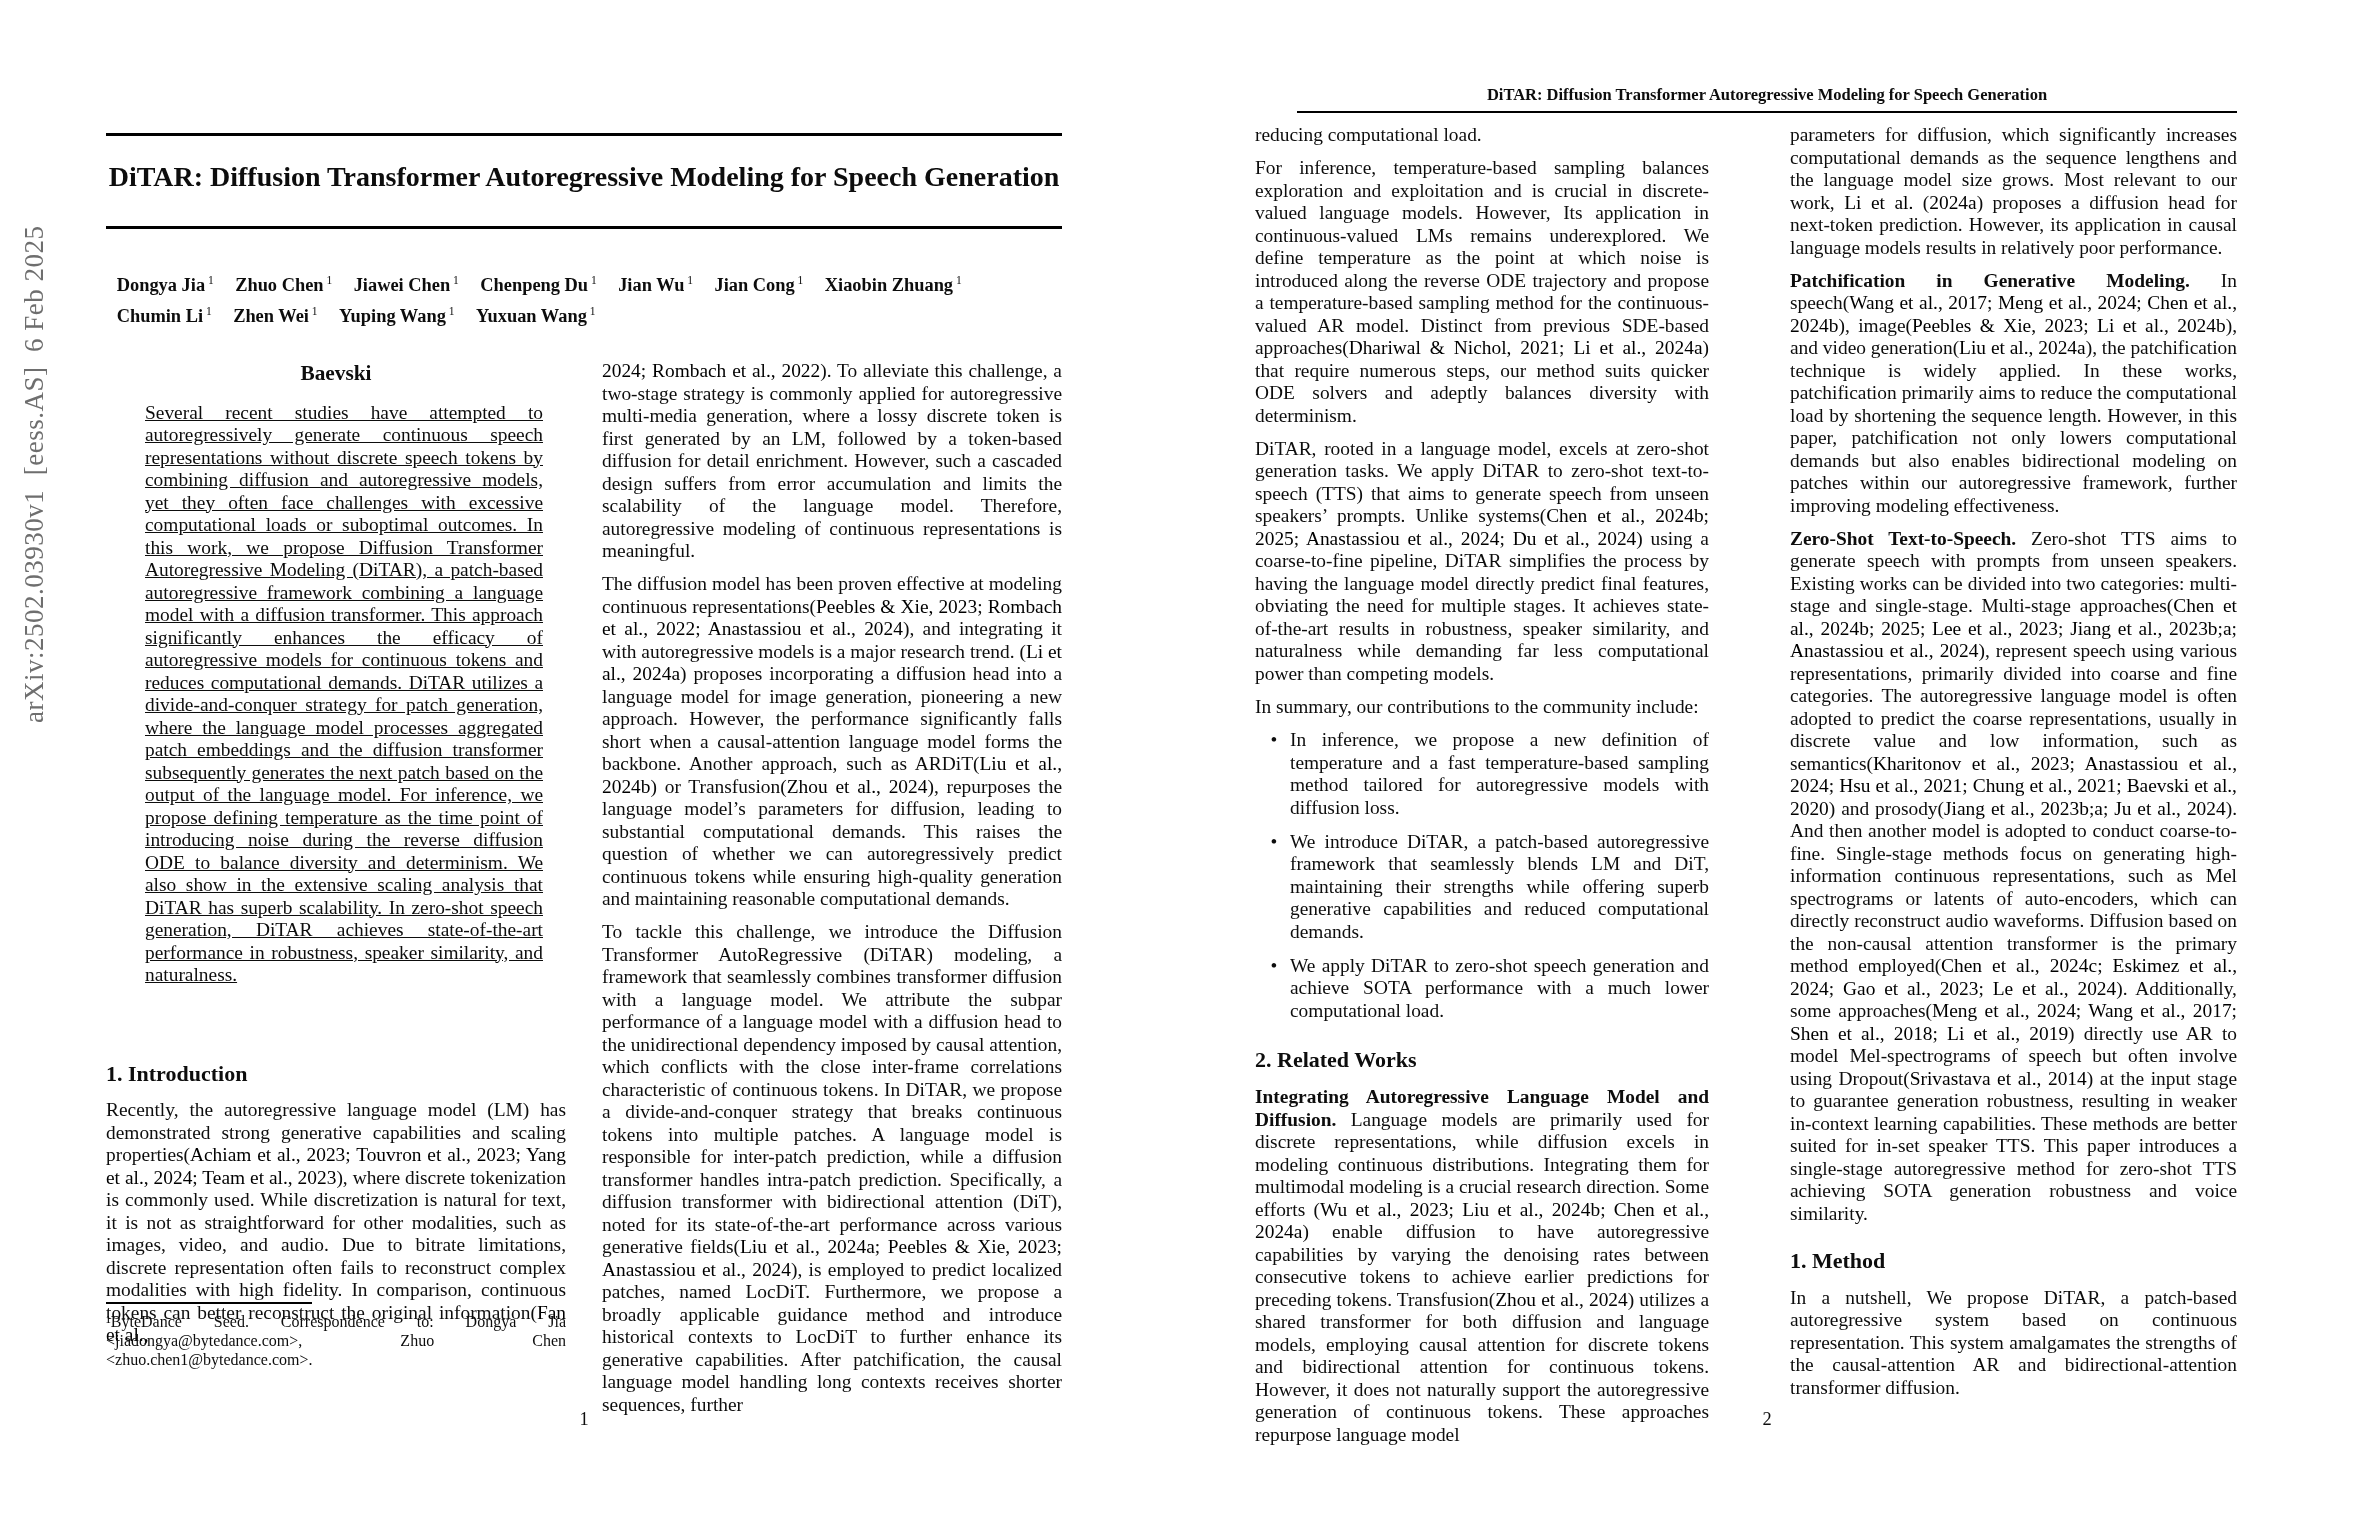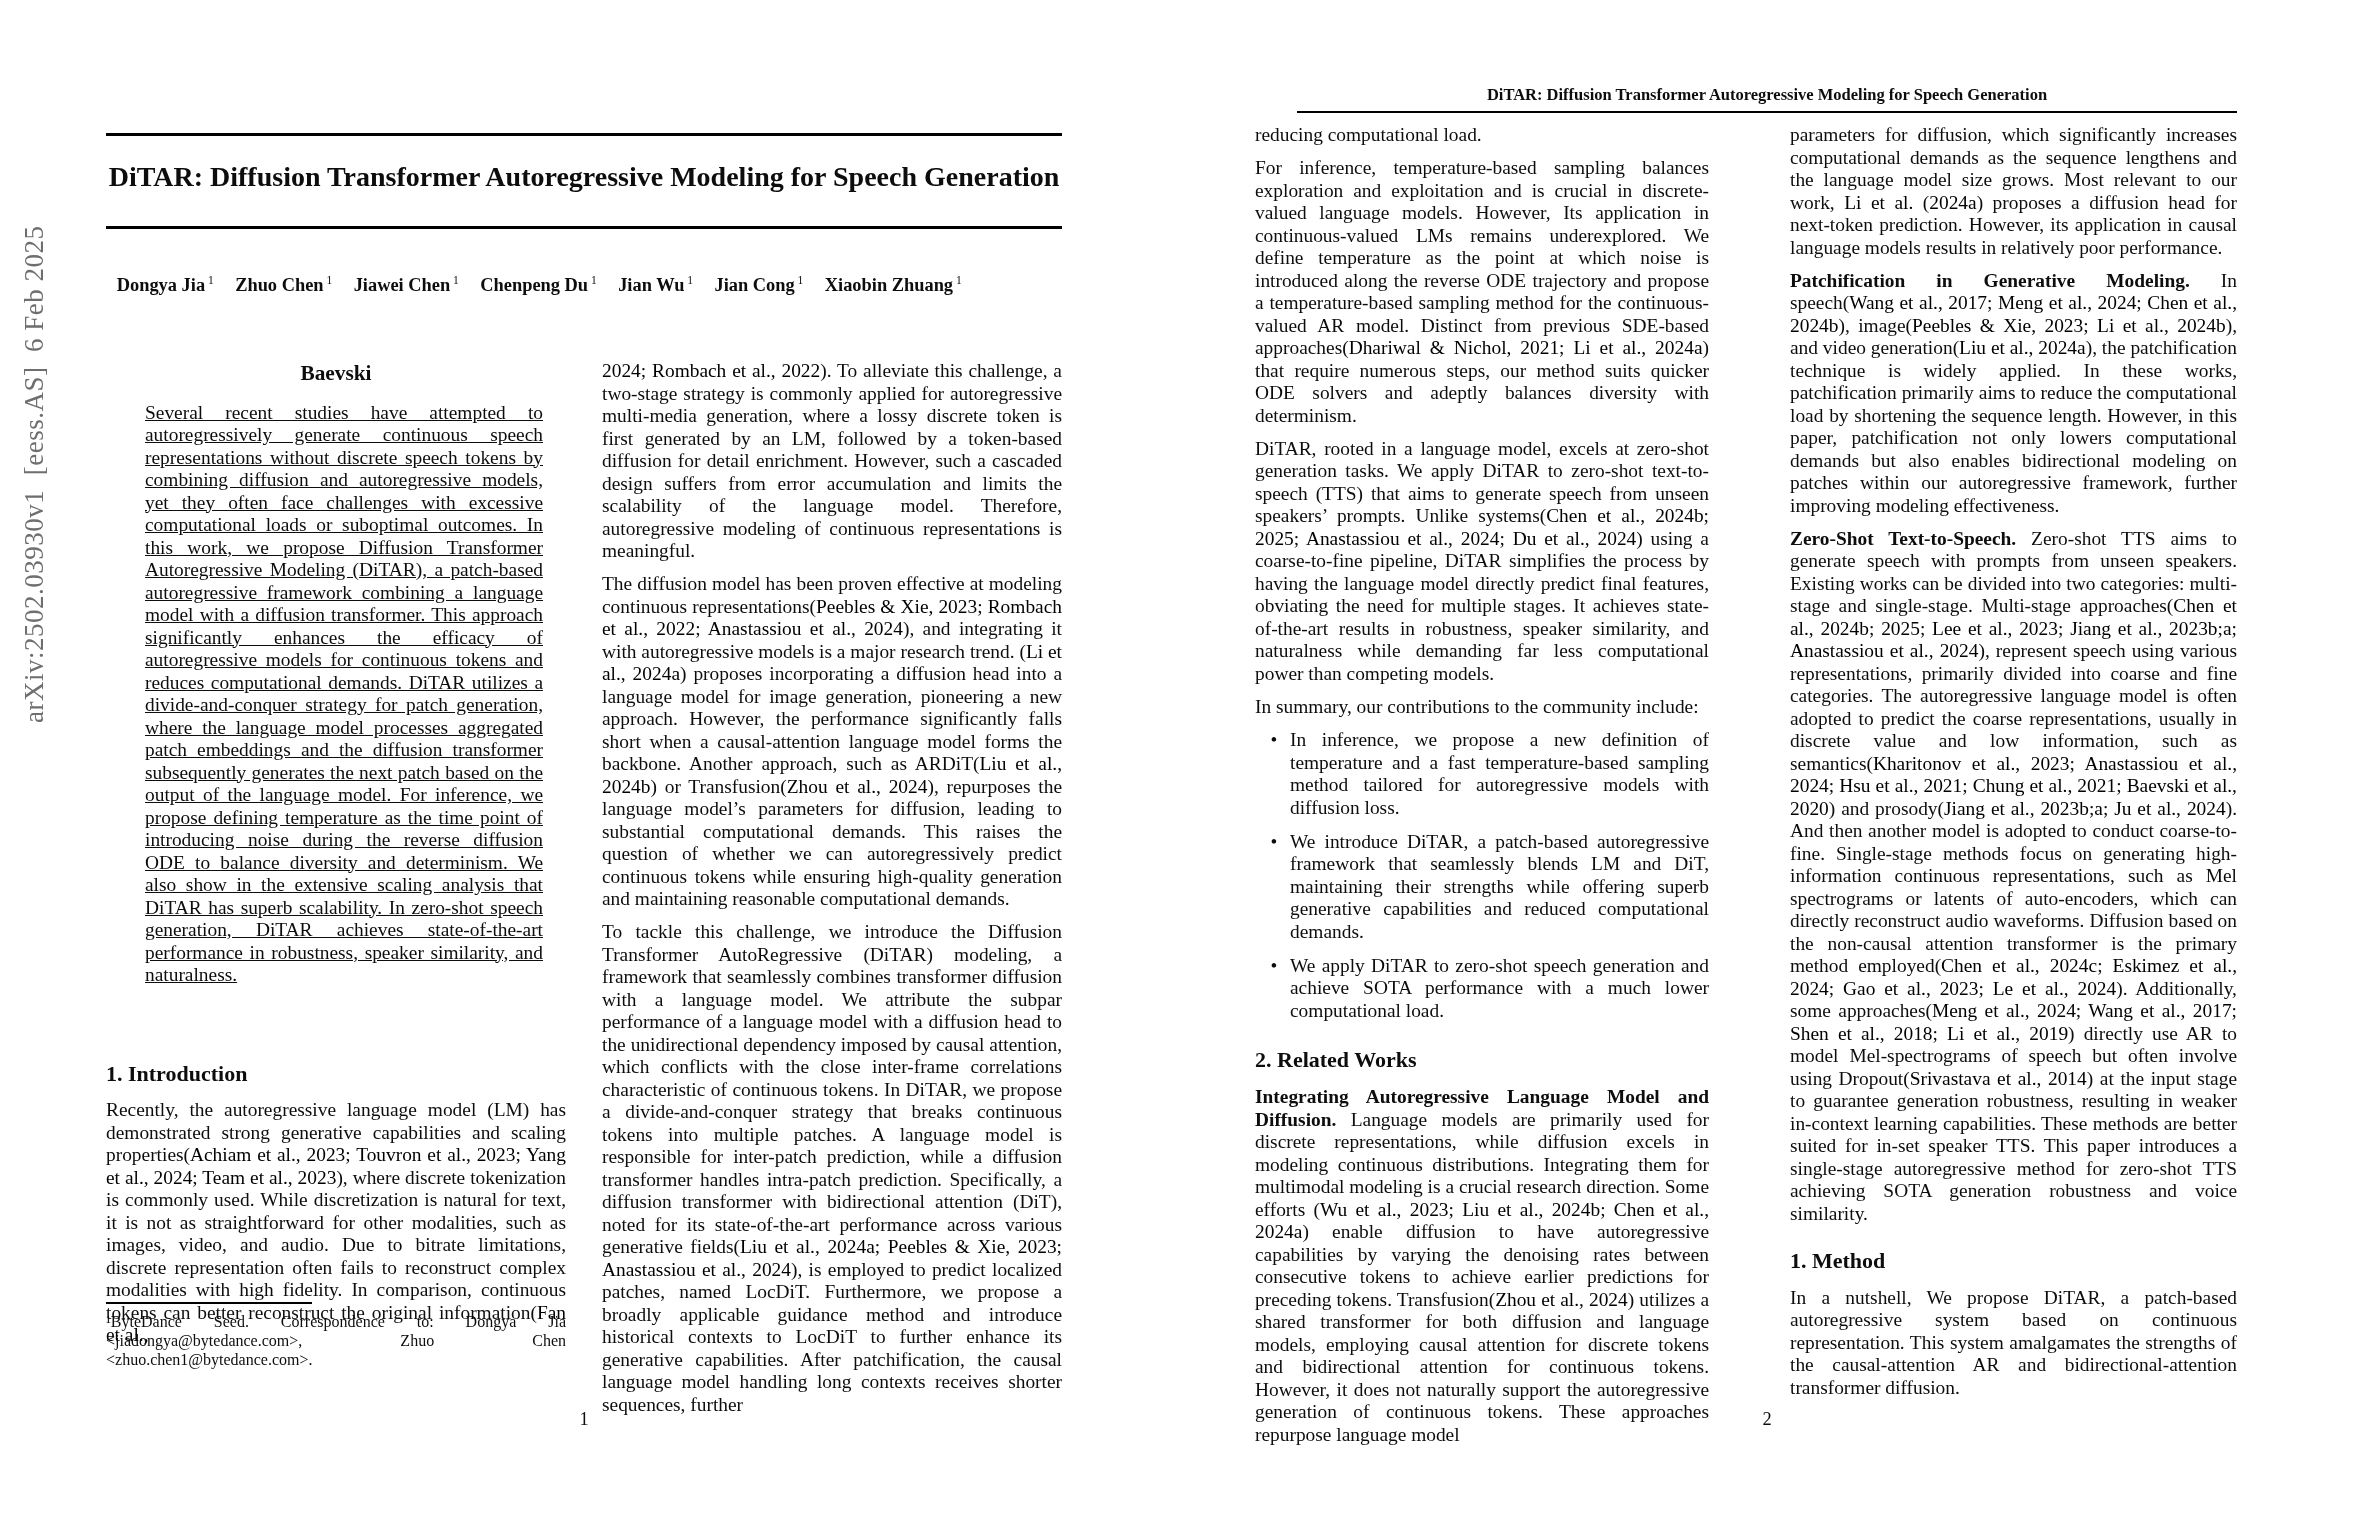--- a/index.html
+++ b/index.html
@@ -64,20 +64,21 @@
 
 <div class="canvas">
 
   <div class="watermark">arXiv:2502.03930v1  [eess.AS]  6 Feb 2025</div>
 
   <div class="p1-head">
     <div class="rule"></div>
     <div class="title">DiTAR: Diffusion Transformer Autoregressive Modeling for Speech Generation</div>
     <div class="rule rule2"></div>
     <div class="authors"><span class="author"><span>Dongya Jia</span><sup class="asup">1</sup></span><span class="author"><span>Zhuo Chen</span><sup class="asup">1</sup></span><span class="author"><span>Jiawei Chen</span><sup class="asup">1</sup></span><span class="author"><span>Chenpeng Du</span><sup class="asup">1</sup></span><span class="author"><span>Jian Wu</span><sup class="asup">1</sup></span><span class="author"><span>Jian Cong</span><sup class="asup">1</sup></span><span class="author"><span>Xiaobin Zhuang</span><sup class="asup">1</sup></span></div>
+    <div class="authors"><span class="author"><span>Chumin Li</span><sup class="asup">1</sup></span><span class="author"><span>Zhen Wei</span><sup class="asup">1</sup></span><span class="author"><span>Yuping Wang</span><sup class="asup">1</sup></span><span class="author"><span>Yuxuan Wang</span><sup class="asup">1</sup></span></div>
   </div>
 
   <div class="col" id="p1-col1">
     <div class="abs-head">Baevski</div>
     <div class="para abstract">Several recent studies have attempted to autoregressively generate continuous speech representations without discrete speech tokens by combining diffusion and autoregressive models, yet they often face challenges with excessive computational loads or suboptimal outcomes. In this work, we propose Diffusion Transformer Autoregressive Modeling (DiTAR), a patch-based autoregressive framework combining a language model with a diffusion transformer. This approach significantly enhances the efficacy of autoregressive models for continuous tokens and reduces computational demands. DiTAR utilizes a divide-and-conquer strategy for patch generation, where the language model processes aggregated patch embeddings and the diffusion transformer subsequently generates the next patch based on the output of the language model. For inference, we propose defining temperature as the time point of introducing noise during the reverse diffusion ODE to balance diversity and determinism. We also show in the extensive scaling analysis that DiTAR has superb scalability. In zero-shot speech generation, DiTAR achieves state-of-the-art performance in robustness, speaker similarity, and naturalness.</div>
     <div class="sechead">1. Introduction</div>
     <div class="para">Recently, the autoregressive language model (LM) has demonstrated strong generative capabilities and scaling properties(<span class="cite">Achiam et al., 2023</span>; <span class="cite">Touvron et al., 2023</span>; <span class="cite">Yang et al., 2024</span>; <span class="cite">Team et al., 2023</span>), where discrete tokenization is commonly used. While discretization is natural for text, it is not as straightforward for other modalities, such as images, video, and audio. Due to bitrate limitations, discrete representation often fails to reconstruct complex modalities with high fidelity. In comparison, continuous tokens can better reconstruct the original information(<span class="cite">Fan et al.,</span></div>
   </div>
 
   <div class="col" id="p1-col2">

